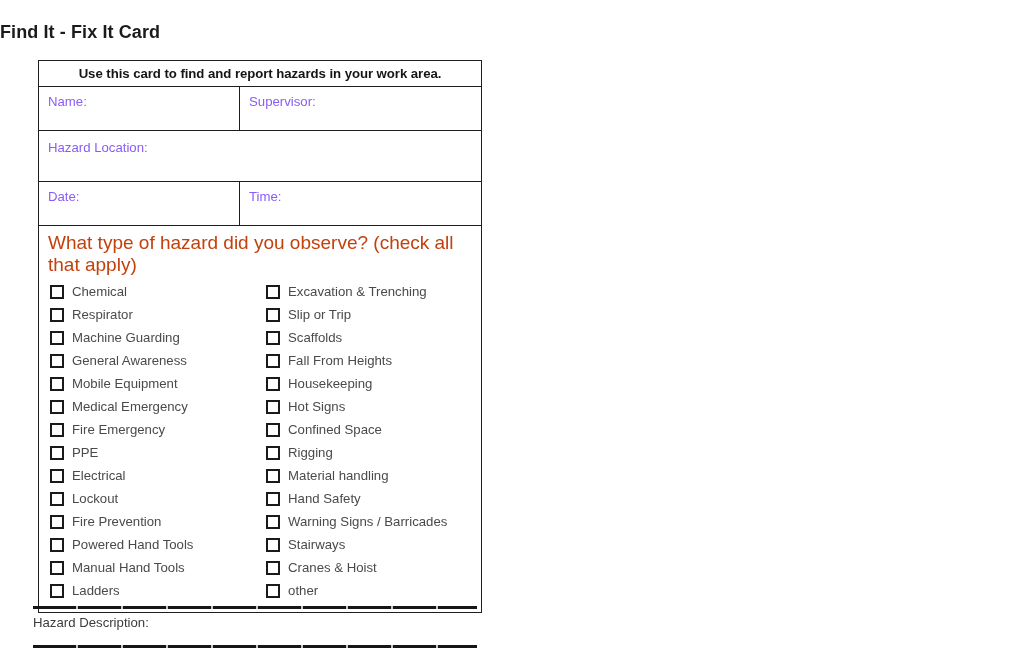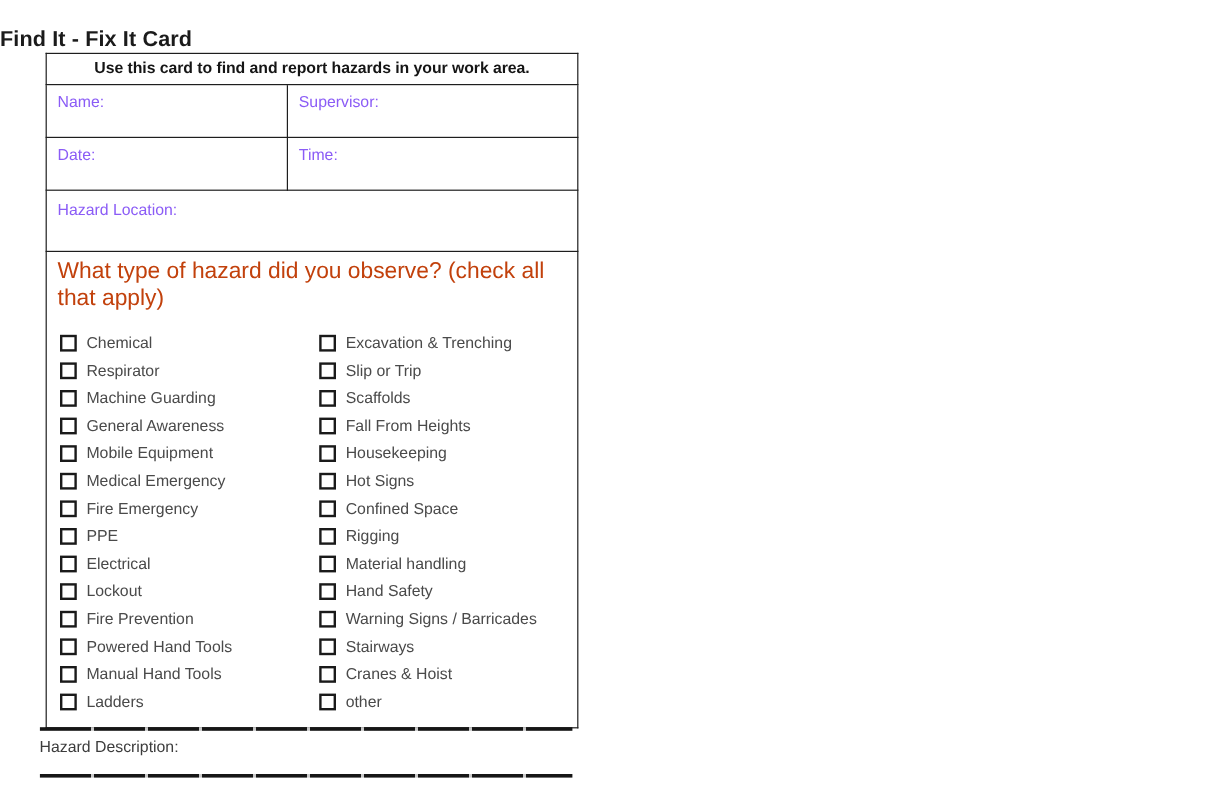--- a/index.html
+++ b/index.html
@@ -26,21 +26,21 @@
     font-size: 18px;
     font-weight: bold;
     letter-spacing: 0.1px;
     color: #1b1b1b;
   }
 
   
   .card {
     position: absolute;
     left: 38px;
-    top: 44px;
+    top: 60px;
     width: 443px;
     border-collapse: collapse;
     table-layout: fixed;
   }
   .card td {
     border: 1px solid #1e1e1e;
     padding: 0;
     vertical-align: top;
   }
 
@@ -76,21 +76,20 @@
     display: block;
     font-size: 19px;
     color: #c2410c;
     padding: 0 0 4px 9px;
   }
 
   
   .check-grid {
     display: flex;
     padding: 0 0 2px 0;
-    margin-top: 10px;
   }
   .check-col {
     display: flex;
     flex-direction: column;
   }
   .check-col.left  { width: 213px; padding-left: 11px; }
   .check-col.right { width: 219px; padding-left: 7px;  }
 
   .check-item {
     display: flex;
@@ -159,35 +158,35 @@
     <tr>
       <td class="field-cell">
         <span class="field-label">Name:</span>
       </td>
       <td class="field-cell">
         <span class="field-label">Supervisor:</span>
       </td>
     </tr>
 
     <tr>
+      <td class="location-cell" colspan="2">
+        <span class="field-label">Hazard Location:</span>
+      </td>
+    </tr>
+
+    <tr>
       <td class="field-cell">
         <span class="field-label">Date:</span>
       </td>
       <td class="field-cell">
         <span class="field-label">Time:</span>
       </td>
     </tr>
 
     <tr>
-      <td class="location-cell" colspan="2">
-        <span class="field-label">Hazard Location:</span>
-      </td>
-    </tr>
-
-    <tr>
       <td class="question-cell" colspan="2">
         <span class="question-text">What type of hazard did you observe? (check all that apply)</span>
 
         <div class="check-grid">
           <div class="check-col left" id="col-left">
               <div class="check-item">
                 <span class="cbox"></span>
                 <span class="cbox-label">Chemical</span>
               </div>
               <div class="check-item">

